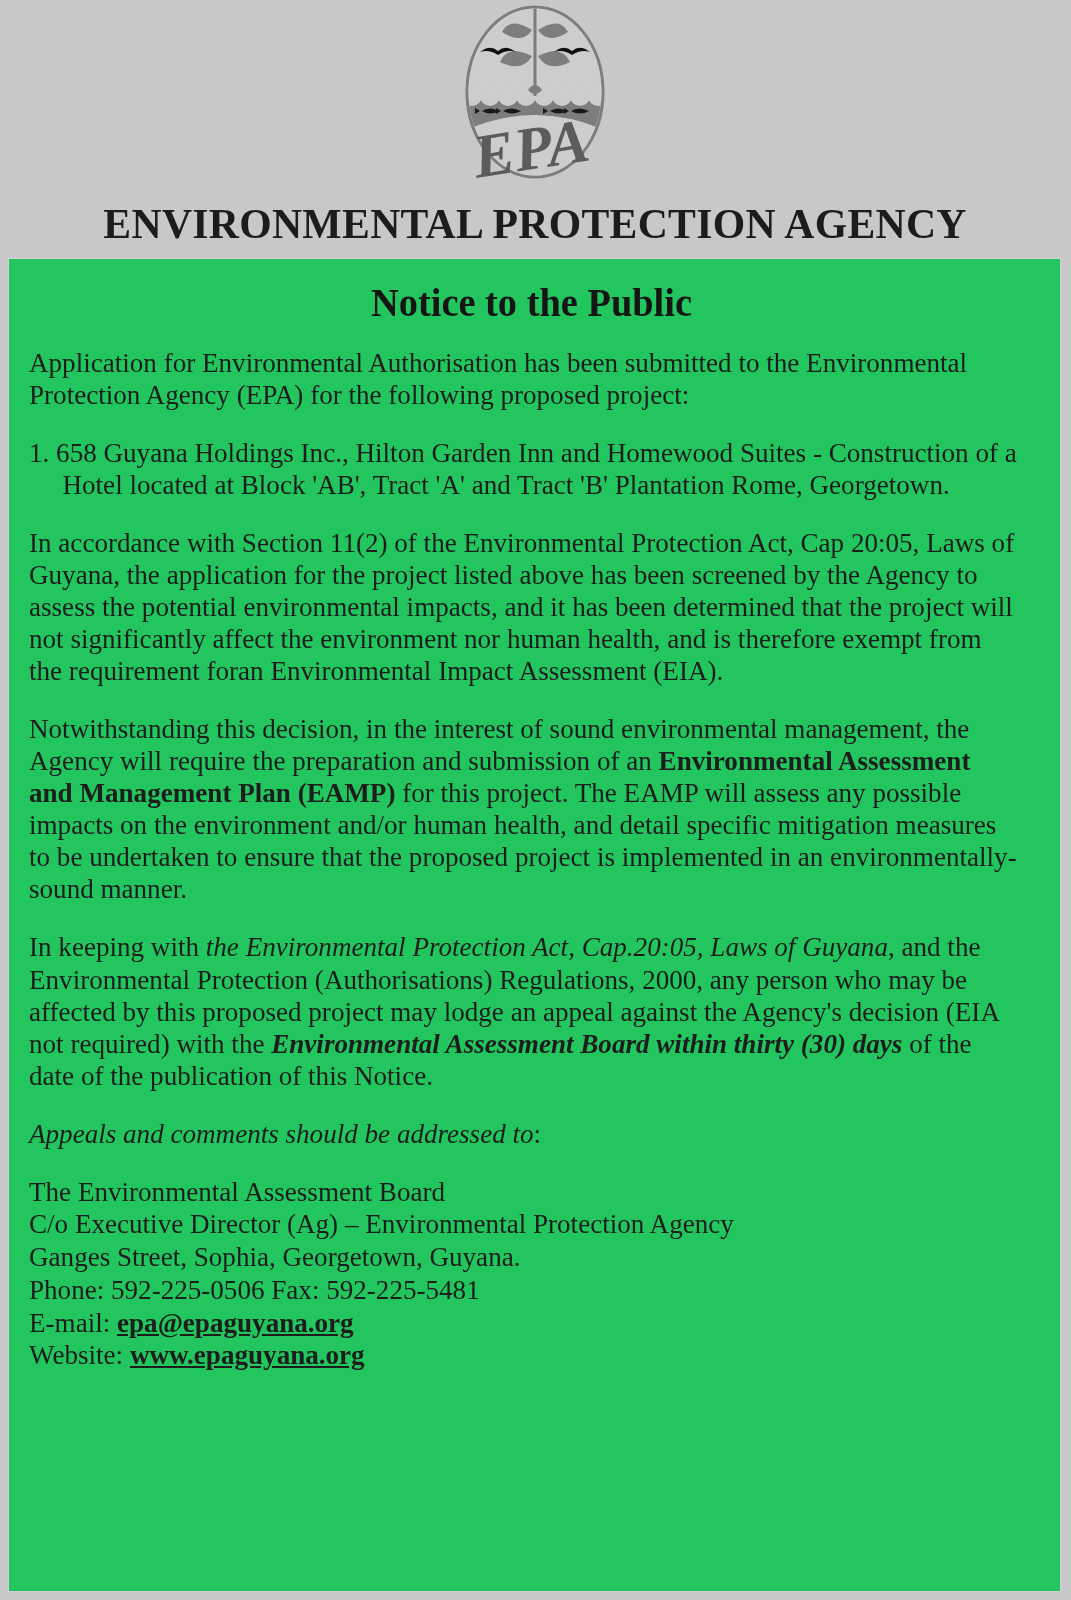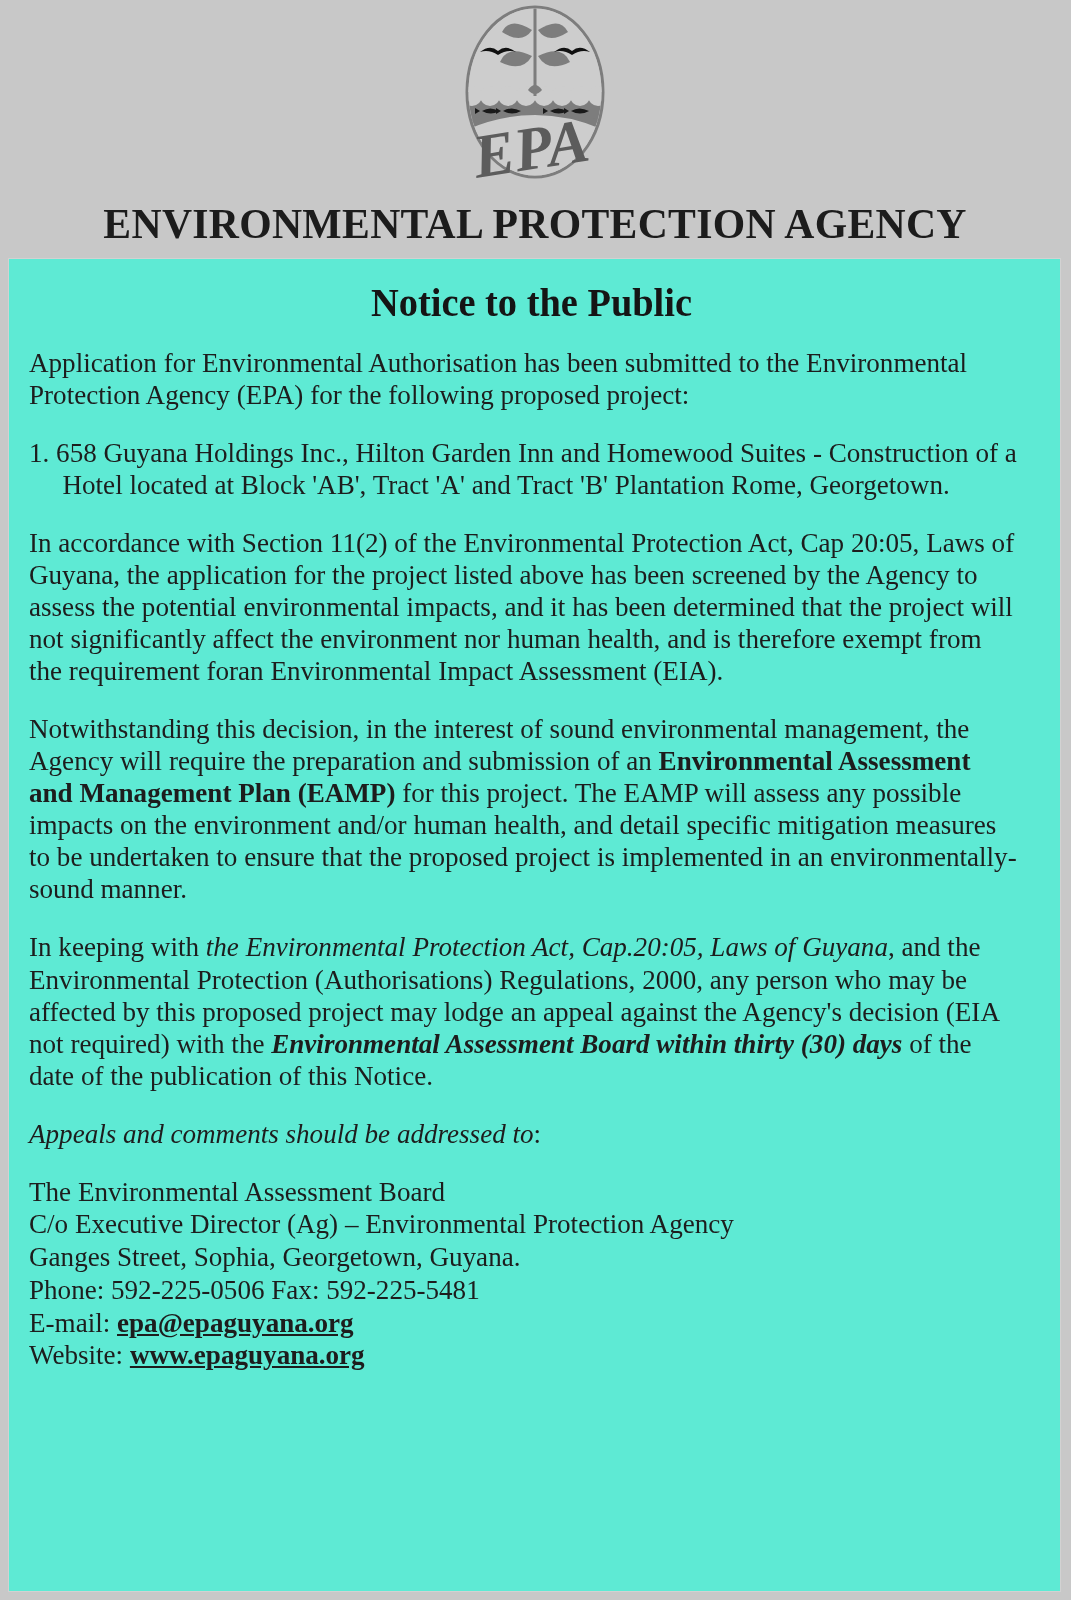--- a/index.html
+++ b/index.html
@@ -50,21 +50,21 @@
     white-space: nowrap;
     transform: scaleX(0.97);
   }
   
   .body-panel {
     position: absolute;
     left: 8px;
     top: 258px;
     width: 1053px;
     height: 1334px;
-    background: #5eead4;
+    background: #22c55e;
     border: 1px solid #d2d2d2;
     box-sizing: border-box;
     padding: 18px 26px 10px 20px;
   }
   .notice-heading {
     text-align: center;
     font-weight: bold;
     font-size: 40px;
     line-height: 1.1;
     margin: 4px 0 22px 0;

